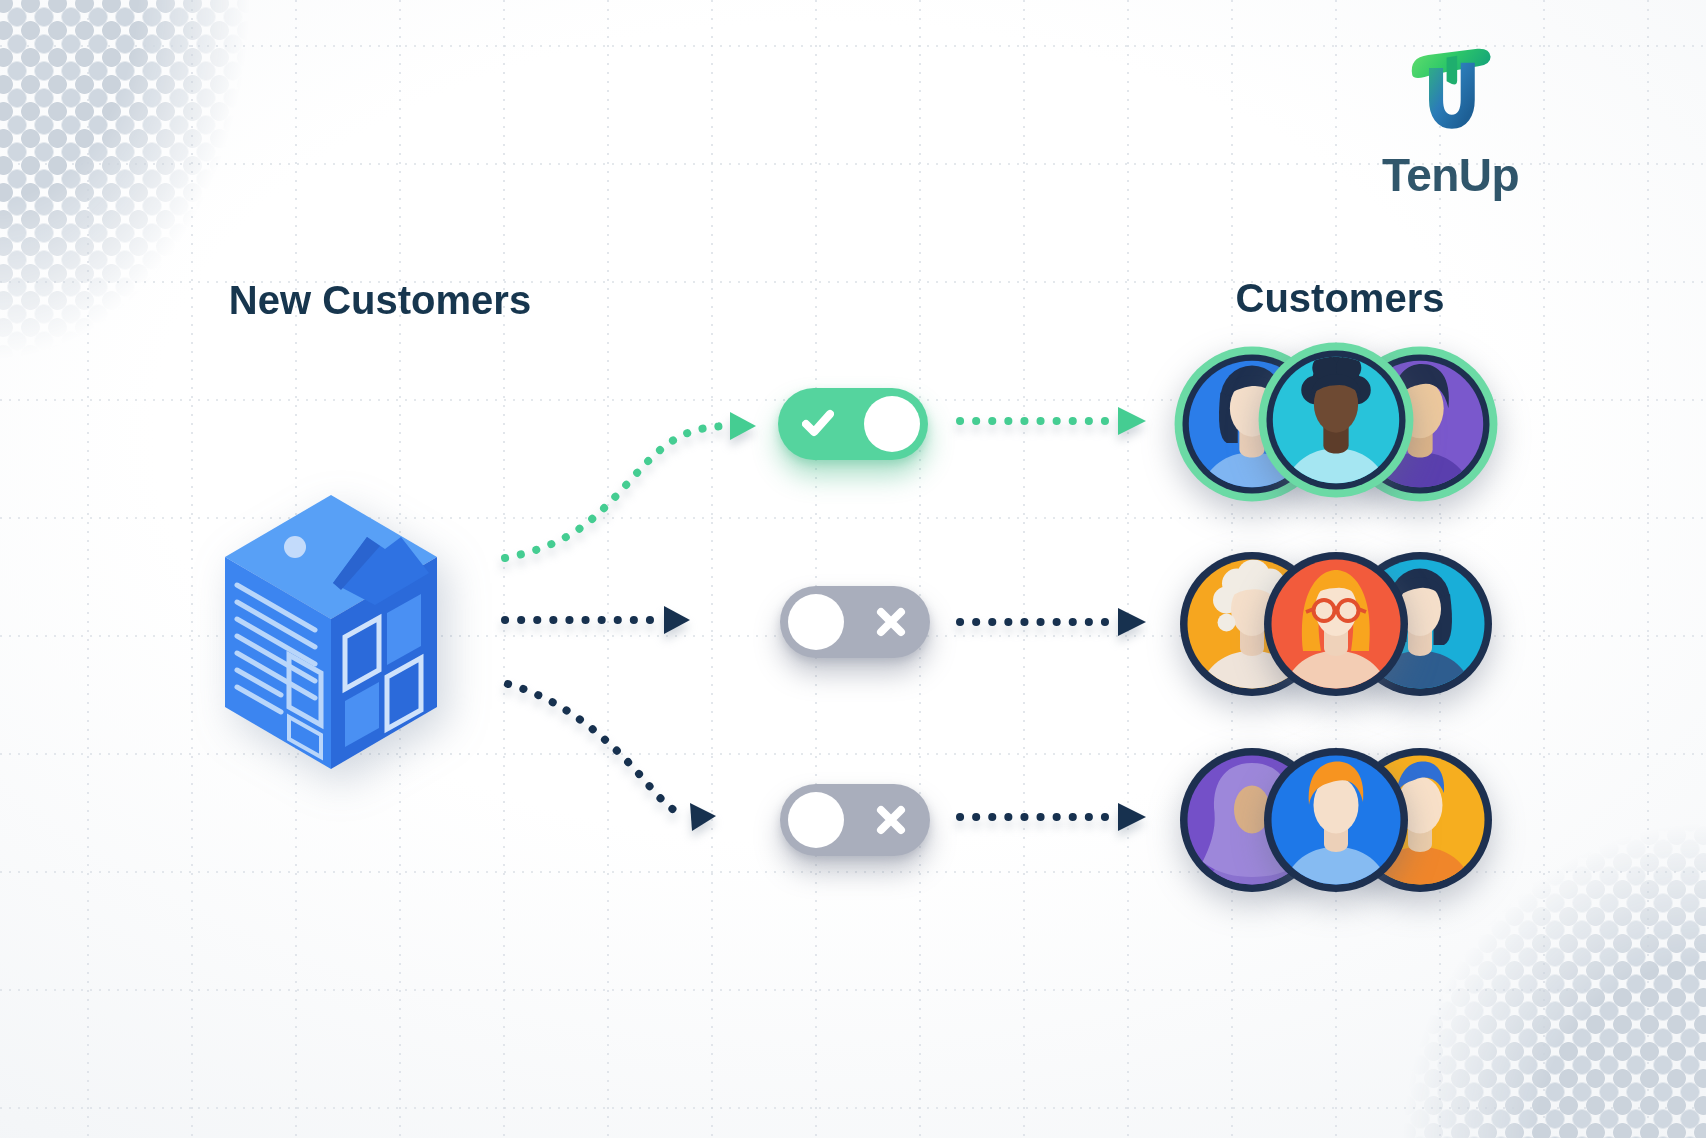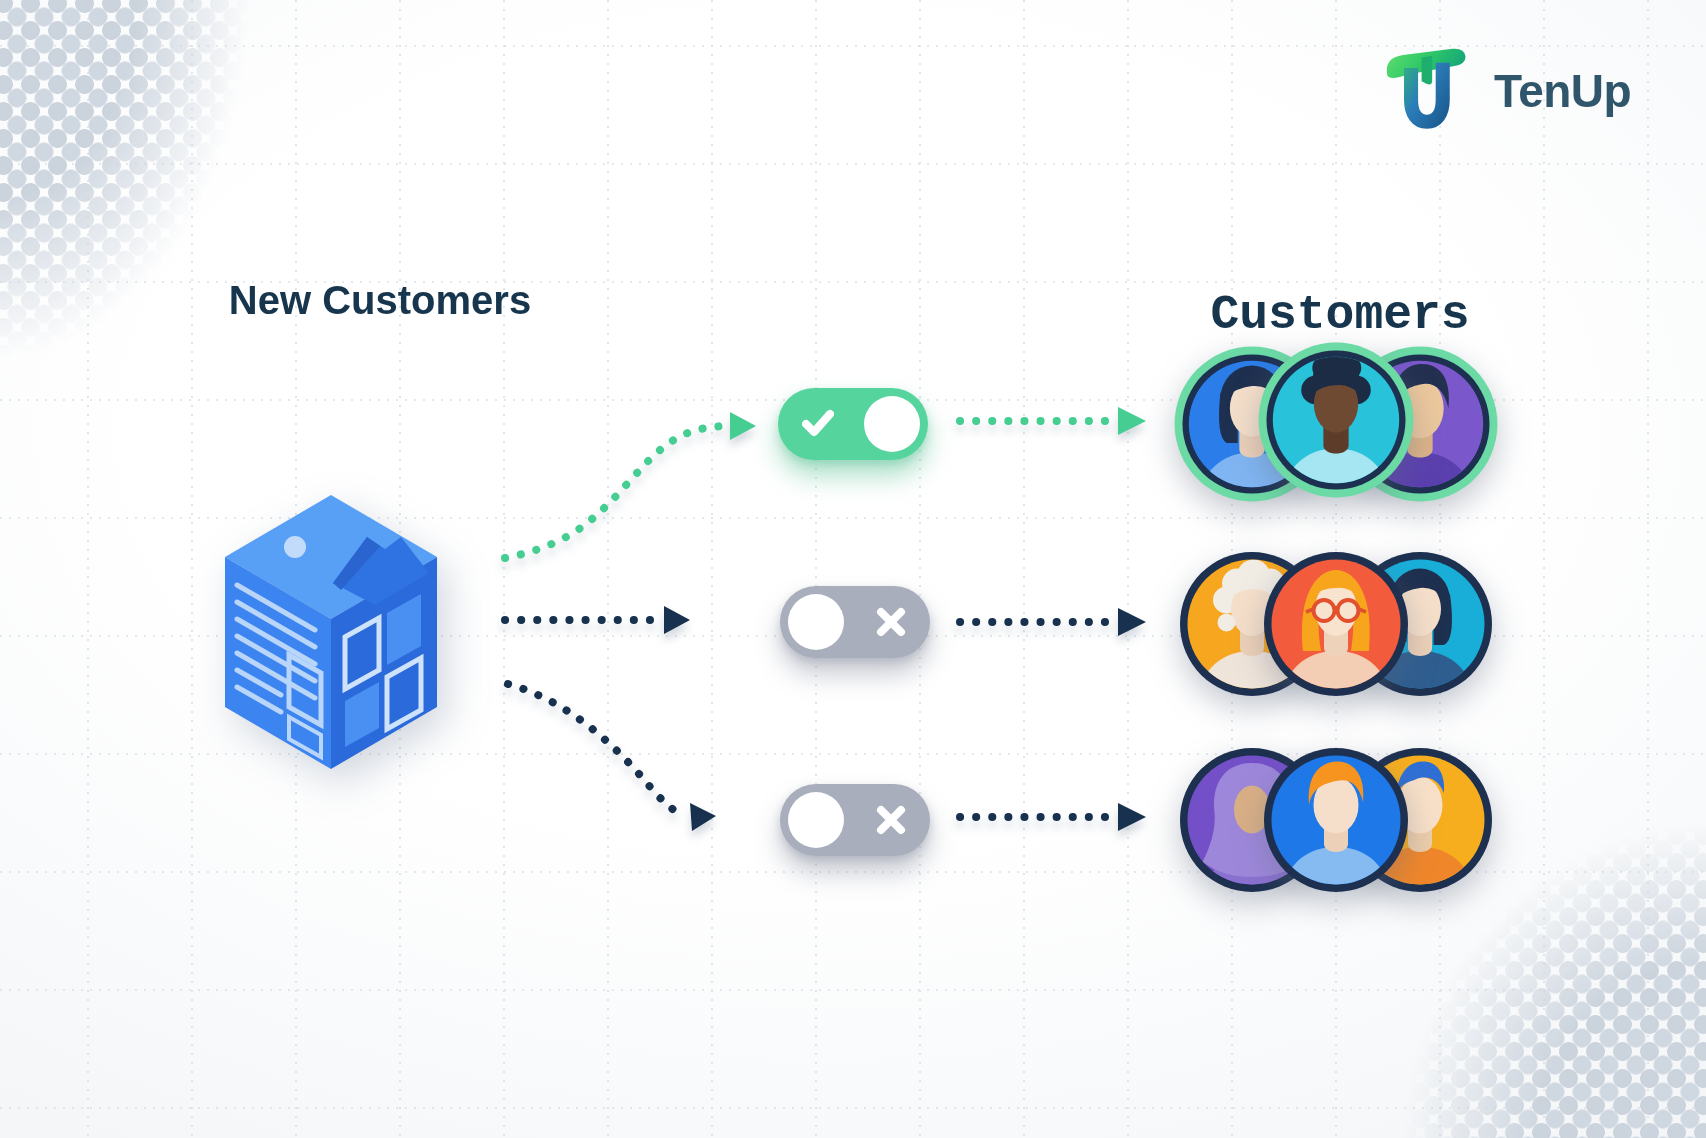--- a/index.html
+++ b/index.html
@@ -21,26 +21,26 @@
   .halftone.tl{
     left:-10px;top:-10px;width:320px;height:500px;
     -webkit-mask-image:radial-gradient(110% 100% at 0 0, #000 42%, transparent 74%);
     mask-image:radial-gradient(110% 100% at 0 0, #000 42%, transparent 74%);
   }
   .halftone.br{
     right:-10px;bottom:-10px;width:350px;height:380px;
     -webkit-mask-image:radial-gradient(115% 110% at 100% 100%, #000 45%, transparent 78%);
     mask-image:radial-gradient(115% 110% at 100% 100%, #000 45%, transparent 78%);
   }
-  .logo{position:absolute;left:1382px;top:44px;display:flex;align-items:center;gap:24px;}
+  .logo{position:absolute;left:1382px;top:44px;display:flex;align-items:center;gap:10px;flex-direction:column;}
   .logo-text{font-size:46px;font-weight:800;color:#30566b;letter-spacing:-0.5px;}
   .heading{position:absolute;transform:translateX(-50%);font-weight:800;white-space:nowrap;}
   .heading.nf{left:380px;top:278px;font-size:40px;color:#17364e;}
   .heading.ff{left:858px;top:262px;font-size:46px;color:#0e8a71;}
-  .heading.cu{left:1340px;top:288px;font-size:48px;color:#17364e;font-family:Liberation Mono, monospace;}
+  .heading.cu{left:1340px;top:276px;font-size:40px;color:#17364e;}
   .arrows{position:absolute;inset:0;pointer-events:none;
     filter:drop-shadow(0 7px 5px rgba(140,152,168,0.38));}
   .cube{position:absolute;left:215px;top:485px;
     filter:drop-shadow(10px 14px 20px rgba(90,110,140,0.28));}
   .toggle{position:absolute;width:150px;height:72px;border-radius:36px;}
   .toggle .knob{position:absolute;top:8px;width:56px;height:56px;border-radius:50%;background:#fff;}
   .toggle.on{background:#55d49e;box-shadow:0 16px 26px rgba(74,186,138,0.45),0 4px 8px rgba(74,186,138,0.3);}
   .toggle.off{background:#a9aebc;box-shadow:0 16px 26px rgba(128,136,152,0.45),0 4px 8px rgba(128,136,152,0.3);}
   .toggle.on .knob{right:8px;}
   .toggle.off .knob{left:8px;}

